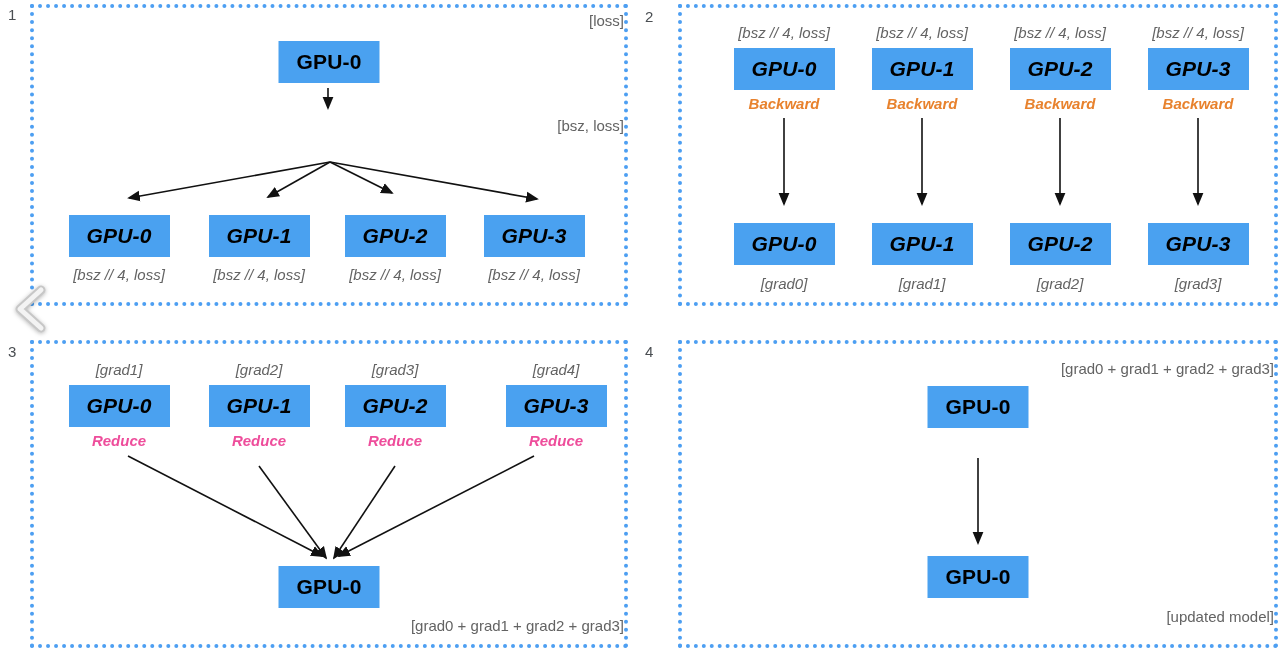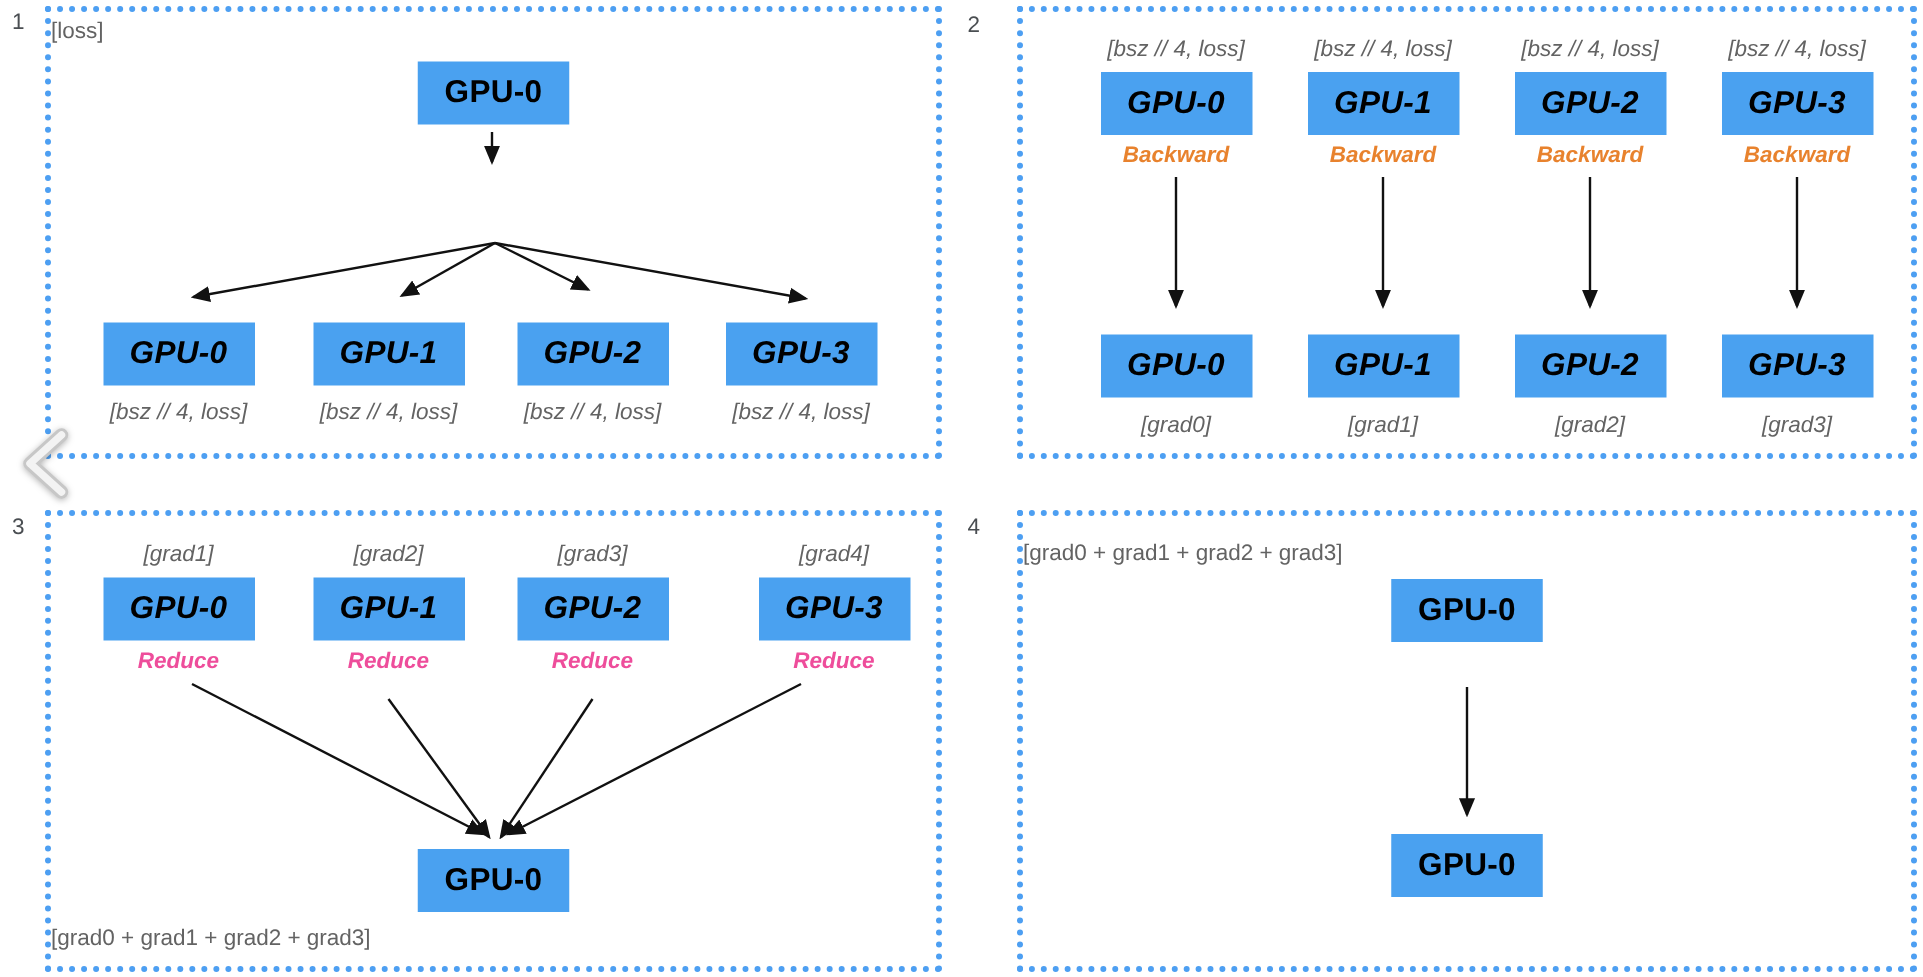--- a/index.html
+++ b/index.html
@@ -19,21 +19,21 @@
   .pnum{
     position:absolute;font-size:15px;color:var(--number-gray);
   }
   .glabel{font-size:15px;color:var(--label-gray);white-space:nowrap;}
   .action{font-size:15px;font-weight:700;white-space:nowrap;}
   .gpu{
     width:101px;height:42px;background:var(--box-blue);color:#000;
     display:flex;align-items:center;justify-content:center;
     font-weight:700;font-size:21px;letter-spacing:.2px;flex:0 0 auto;
   }
-  .hcenter{position:absolute;left:0;right:0;text-align:left;}
+  .hcenter{position:absolute;left:0;right:0;text-align:right;}
   .hbox{position:absolute;left:50%;transform:translateX(-50%);}
   .col{
     position:absolute;width:140px;display:flex;flex-direction:column;
     align-items:center;font-style:italic;
   }
   .overlay{position:absolute;left:0;top:0;pointer-events:none;}
   .overlay line{stroke:var(--arrow-black);stroke-width:1.6;}
   .nav-prev{
     position:absolute;z-index:5;cursor:pointer;background:none;border:none;padding:0;
     filter:drop-shadow(0 1px 2px rgba(0,0,0,.28));
@@ -49,20 +49,21 @@
       <marker id="ah" viewBox="0 0 10 10" refX="8.5" refY="5" markerWidth="8" markerHeight="8" orient="auto">
         <path d="M0,0.8 L10,5 L0,9.2 Z" fill="#111"></path>
       </marker>
     </defs>
   </svg>
 
   <div class="pnum" style="left:8px;top:6px">1</div>
   <section class="panel" style="left:30px;top:4px;width:598px;height:302px">
     <div class="glabel hcenter" style="top:4px">[loss]</div>
     <div class="gpu hbox" style="top:33px">GPU-0</div>
+    <div class="glabel hcenter" style="top:109px">[bsz, loss]</div>
     <svg class="overlay" width="590" height="294" viewBox="0 0 590 294">
       <line x1="294" y1="80" x2="294" y2="100" marker-end="url(#ah)"></line>
       <line x1="296" y1="154" x2="95" y2="190" marker-end="url(#ah)"></line>
       <line x1="296" y1="154" x2="234" y2="189" marker-end="url(#ah)"></line>
       <line x1="296" y1="154" x2="358" y2="185" marker-end="url(#ah)"></line>
       <line x1="296" y1="154" x2="503" y2="191" marker-end="url(#ah)"></line>
     </svg>
     <div class="col" style="left:15px;top:207px">
       <div class="gpu">GPU-0</div>
       <div class="glabel" style="margin-top:9px">[bsz // 4, loss]</div>
@@ -160,20 +161,21 @@
   </section>
 
   <div class="pnum" style="left:645px;top:343px">4</div>
   <section class="panel" style="left:678px;top:340px;width:600px;height:308px">
     <div class="glabel hcenter" style="top:16px">[grad0 + grad1 + grad2 + grad3]</div>
     <div class="gpu hbox" style="top:42px">GPU-0</div>
     <svg class="overlay" width="592" height="300" viewBox="0 0 592 300">
       <line x1="296" y1="114" x2="296" y2="199" marker-end="url(#ah)"></line>
     </svg>
     <div class="gpu hbox" style="top:212px">GPU-0</div>
+    <div class="glabel hcenter" style="top:264px">[updated model]</div>
   </section>
 
   <button class="nav-prev" style="left:8px;top:282px" aria-label="previous">
     <svg width="46" height="54" viewBox="0 0 46 54">
       <polyline points="33,8 12,27 33,46" fill="none" stroke="#c7c7c7" stroke-width="9" stroke-linecap="round" stroke-linejoin="round"></polyline>
       <polyline points="33,8 12,27 33,46" fill="none" stroke="#f3f3f3" stroke-width="5" stroke-linecap="round" stroke-linejoin="round"></polyline>
     </svg>
   </button>
 
 </div>

